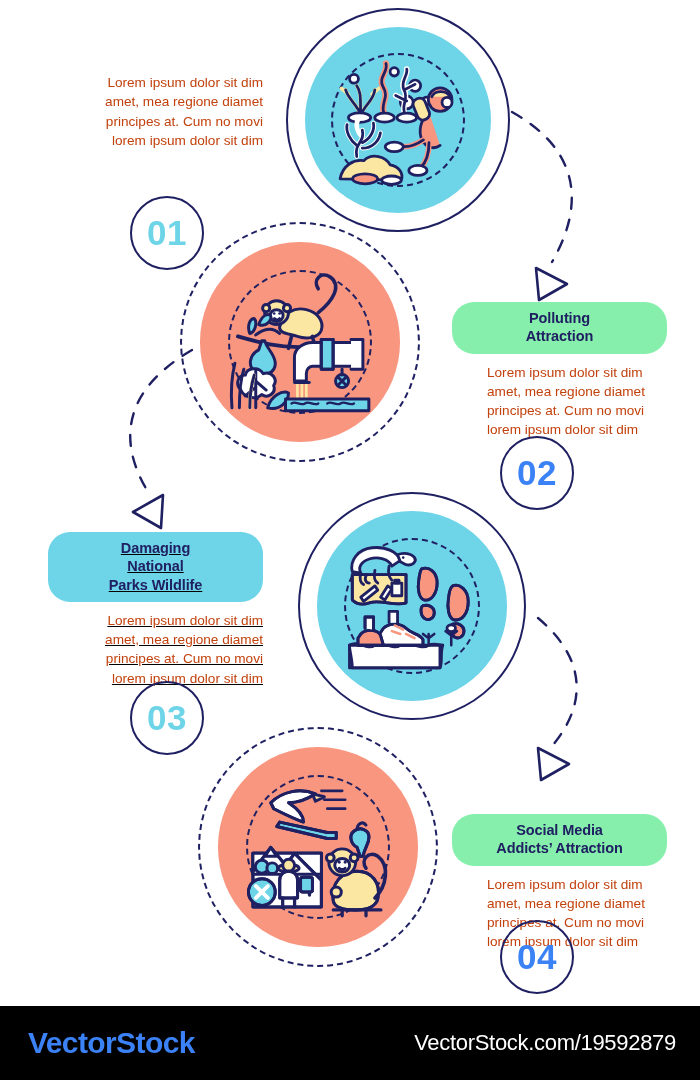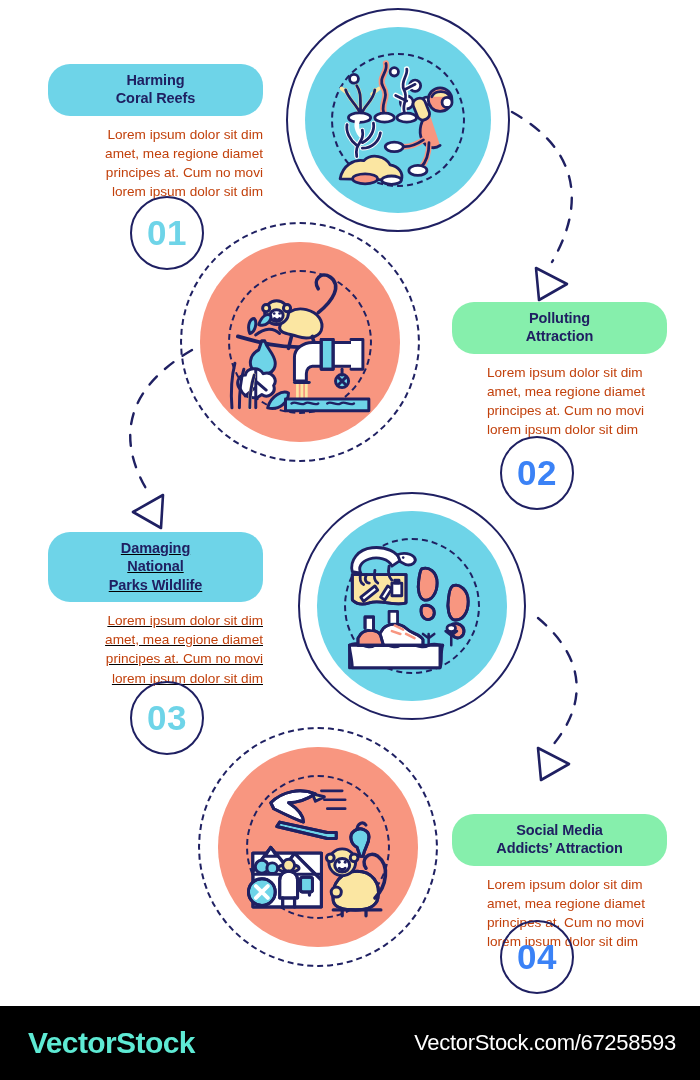--- a/index.html
+++ b/index.html
@@ -71,21 +71,21 @@
   .num.cyan { color:#6ED4E8; }
   .num.salmon { color:#3b82f6; }
 
   
   #footer {
     position:absolute; left:0; bottom:0; width:700px; height:74px;
     background:#000000;
   }
   #footer .wm-name {
     position:absolute; left:28px; top:50%; transform:translateY(-50%);
-    color:#5eead4; font-size:30px; font-weight:bold; letter-spacing:-0.6px;
+    color:#3b82f6; font-size:30px; font-weight:bold; letter-spacing:-0.6px;
   }
   #footer .wm-url {
     position:absolute; right:24px; top:50%; transform:translateY(-50%);
     color:#ffffff; font-size:22px; letter-spacing:-0.3px;
   }
 </style>
 </head>
 <body>
 
 <div id="stage">
@@ -144,24 +144,20 @@
         <path d="M68 64 C62 68 55 70 50 68"></path>
         <ellipse cx="47" cy="69" rx="6.5" ry="3.4" fill="#fff"></ellipse>
         <path d="M72 66 C72 74 70 80 66 84" stroke-width="4" stroke="#F89680"></path>
         <path d="M72 66 C72 74 70 80 66 84"></path>
         <ellipse cx="64" cy="86" rx="6.5" ry="3.6" fill="#fff"></ellipse>
       </g>
     </svg>
   </div>
 
   <div class="block align-right" style="left:48px; top:64px;">
-    <div class="pill cyan">
-      <div>Harming</div>
-      <div>Coral Reefs</div>
-    </div>
     <div class="desc">Lorem ipsum dolor sit dim amet, mea regione diamet principes at. Cum no movi lorem ipsum dolor sit dim</div>
   </div>
   <div class="num cyan" style="left:130px; top:196px;">
     <span>01</span>
   </div>
 
   <div class="illu dashed-ring" style="left:180px; top:222px; width:240px; height:240px;">
     <div class="ring-outer"></div>
     <div class="disc" style="background:#F89680;"></div>
     <div class="ring-inner"></div>
@@ -360,16 +356,16 @@
       <div>Addicts’ Attraction</div>
     </div>
     <div class="desc">Lorem ipsum dolor sit dim amet, mea regione diamet principes at. Cum no movi lorem ipsum dolor sit dim</div>
   </div>
   <div class="num salmon" style="left:500px; top:920px;">
     <span>04</span>
   </div>
 
   <div id="footer">
     <div class="wm-name">VectorStock</div>
-    <div class="wm-url">VectorStock.com/67258593</div>
+    <div class="wm-url">VectorStock.com/19592879</div>
   </div>
 
 </div>
 
 </body></html>

